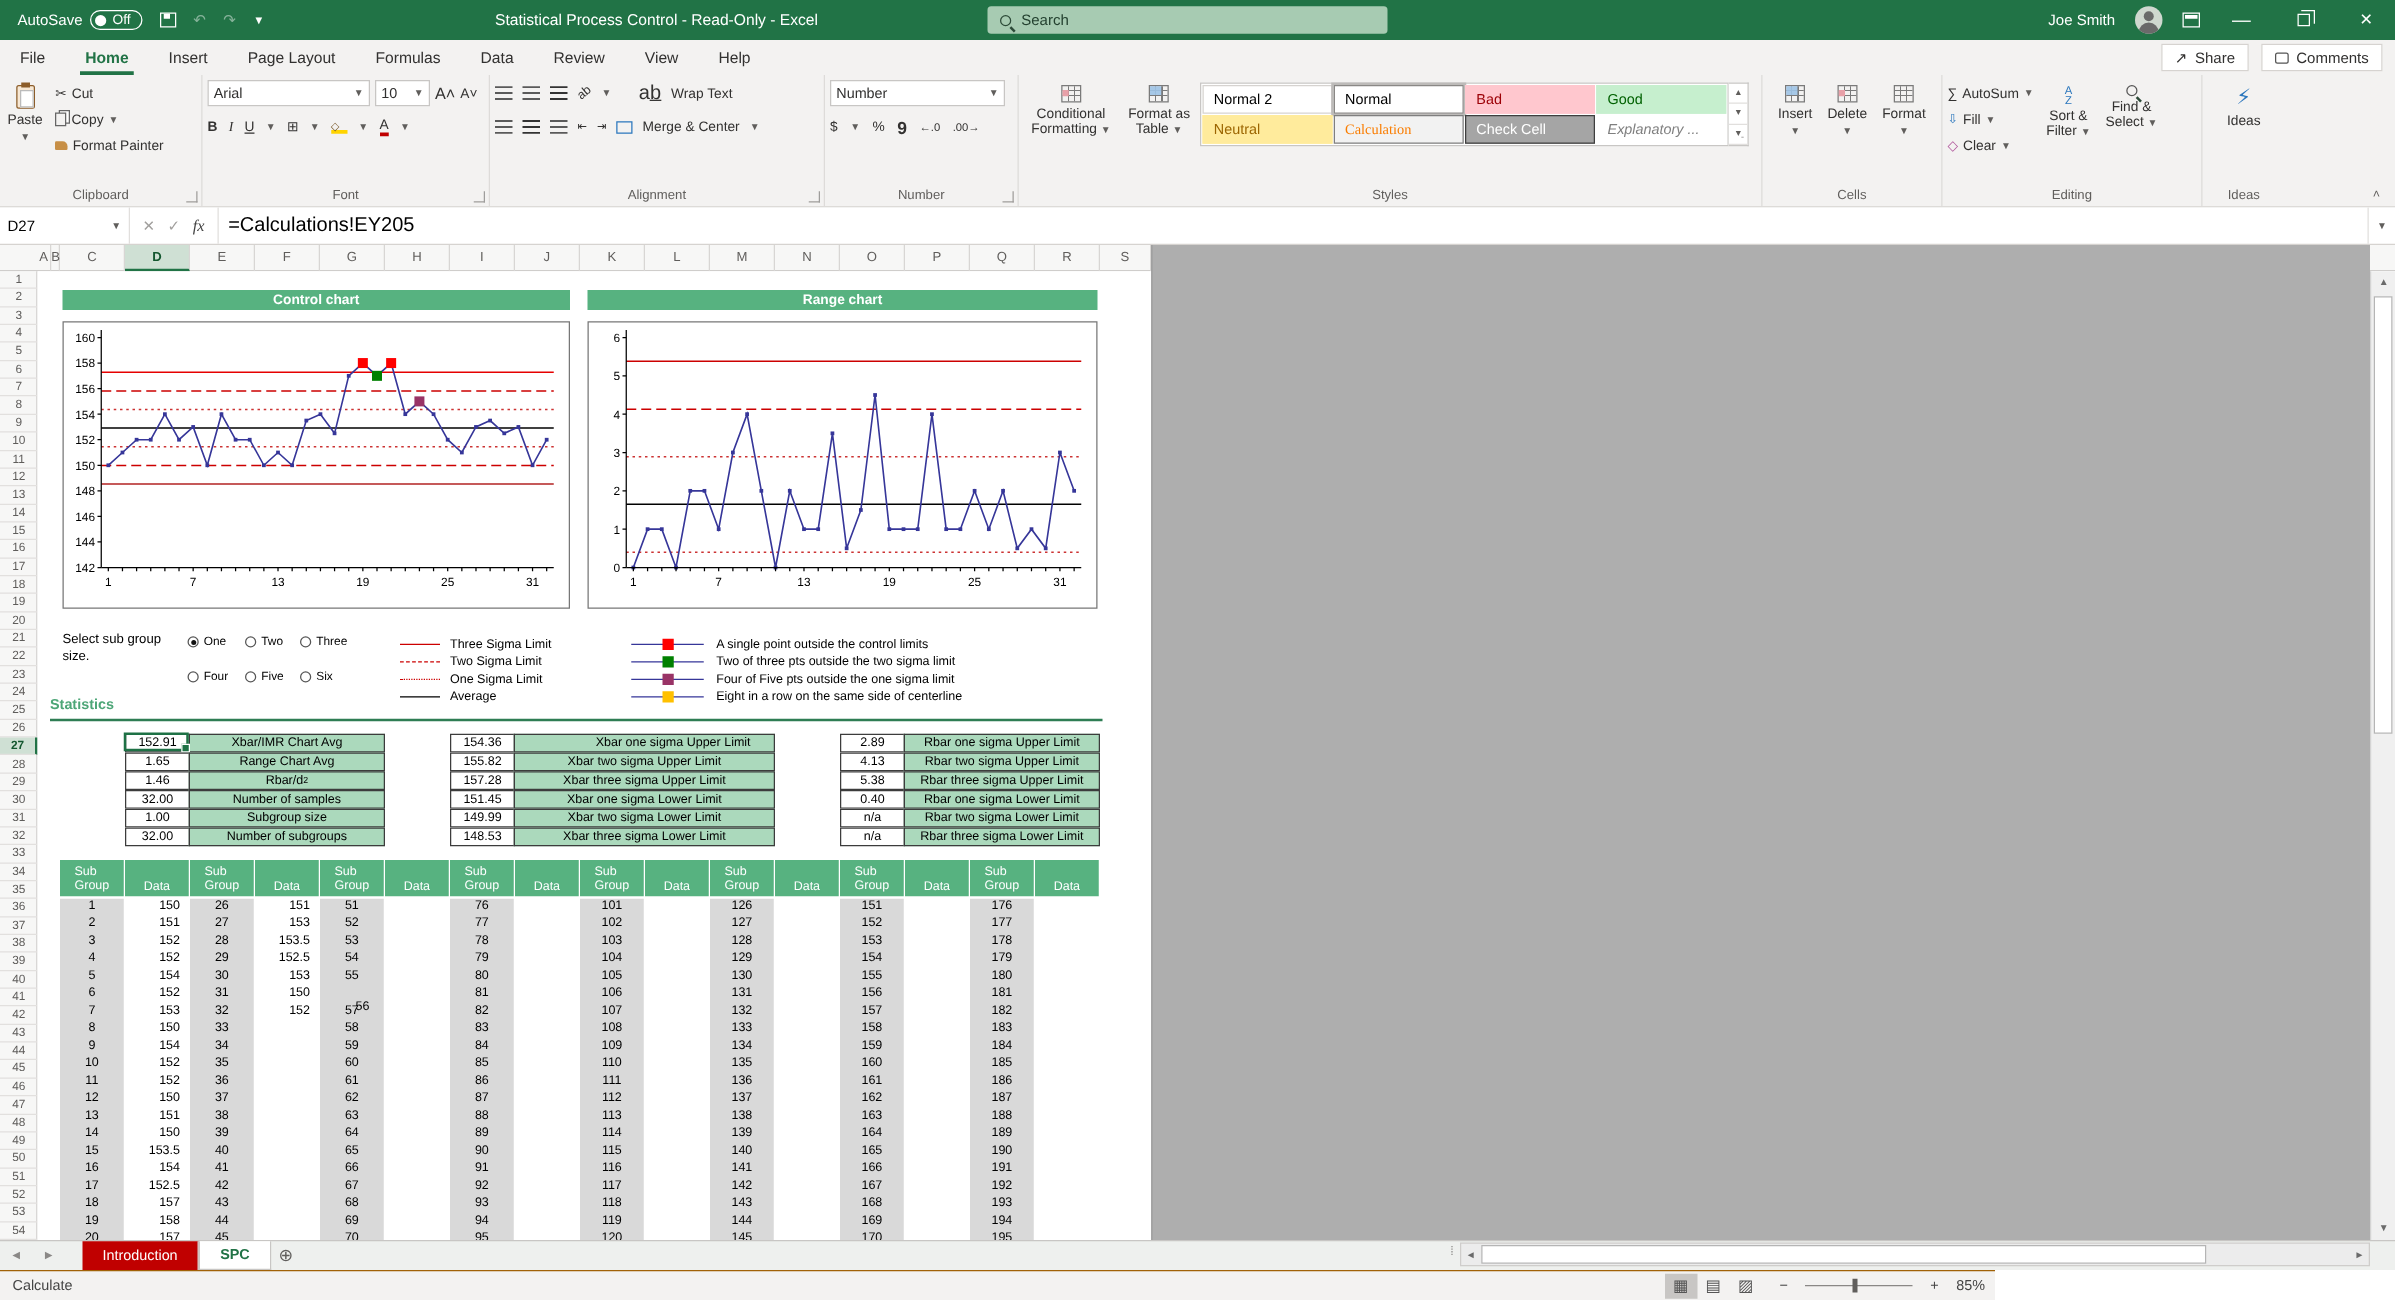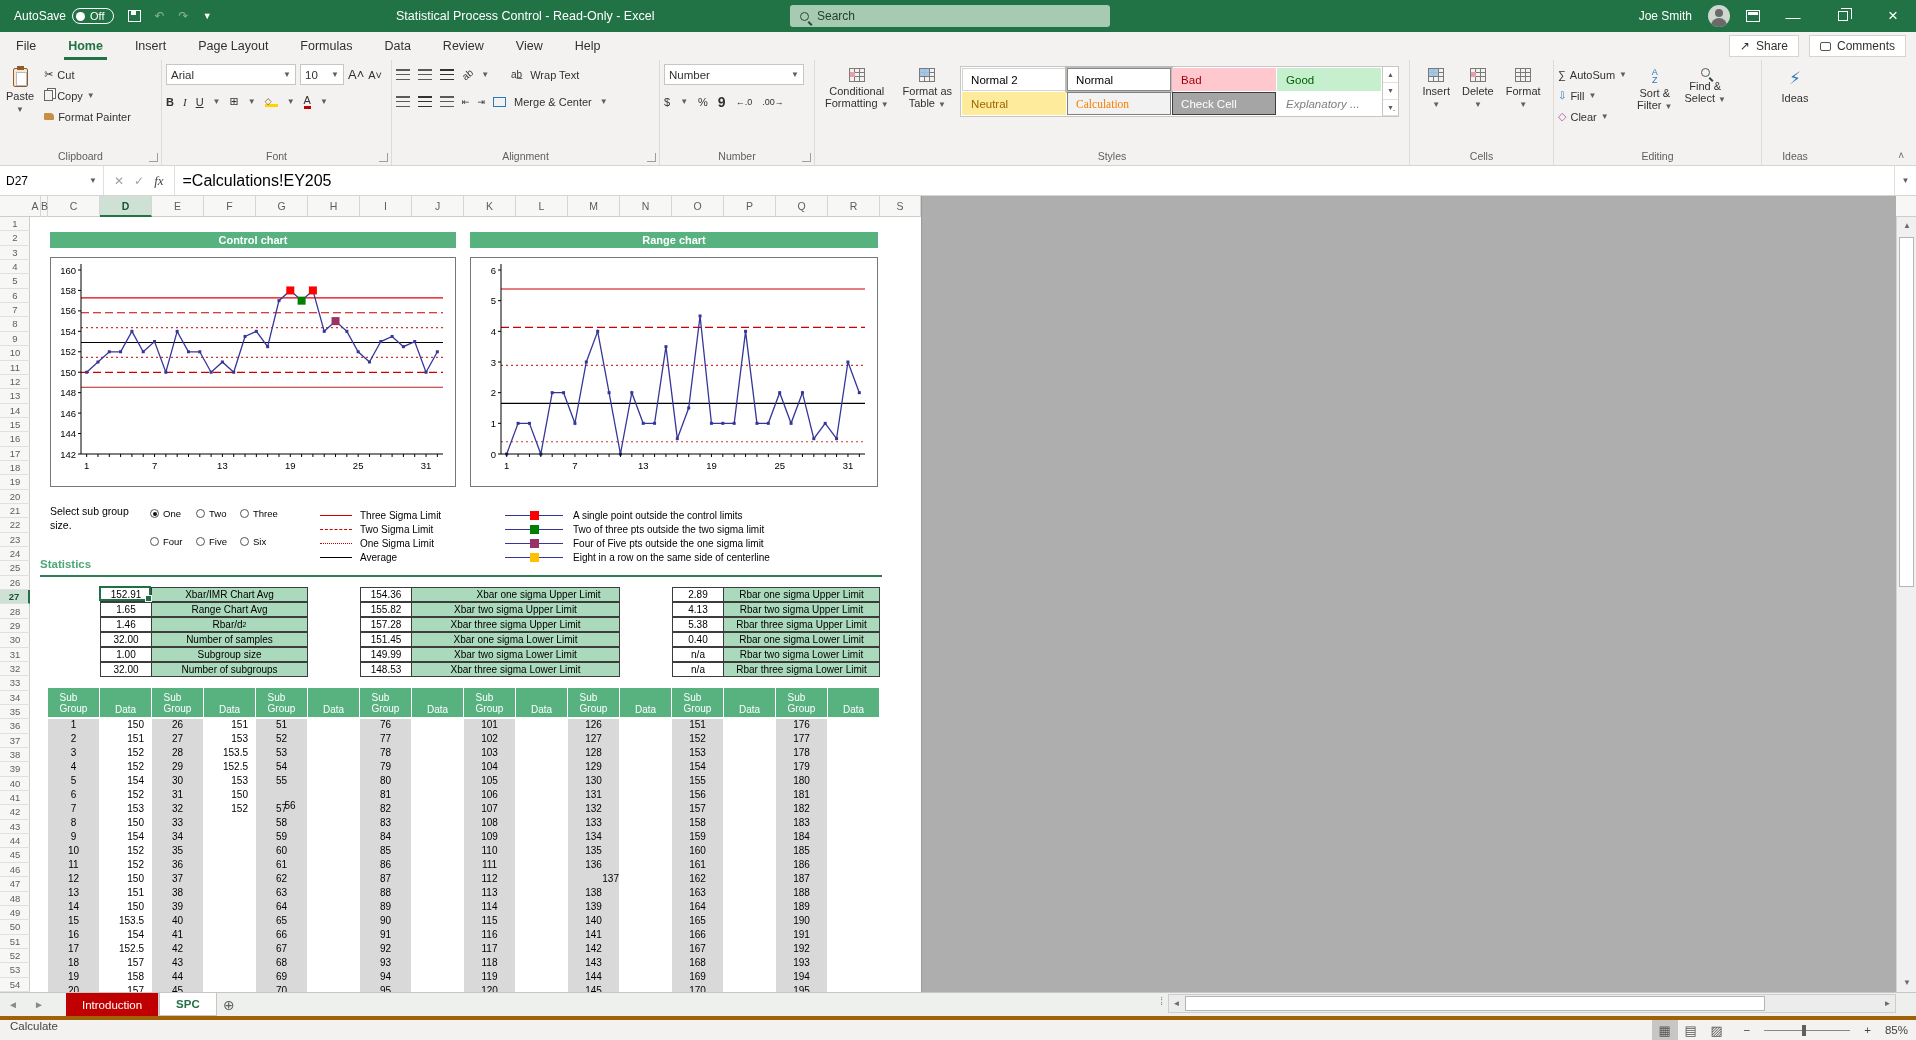--- a/index.html
+++ b/index.html
@@ -108,21 +108,21 @@
   .sheettab { padding:0 16px; display:flex; align-items:center; border-right:1px solid #d0cece; }
   .sheettab.red { background:#c00000; color:#fff; }
   .sheettab.active { background:#fff; color:#217346; font-weight:bold; border:1px solid #c8c6c4; border-top:none; }
   .addtab { width:24px; display:flex; align-items:center; justify-content:center; color:#605e5c; font-size:14px; }
   .hscroll { position:absolute; right:20px; top:994px; width:728px; height:19px; background:#ececec; border:1px solid #cfcdcb; display:flex; align-items:center; }
   .hscroll .harrow { width:15px; text-align:center; color:#6a6a6a; font-size:8px; }
   .hscroll .hthumb { position:absolute; left:16px; width:580px; top:1px; bottom:1px; background:#fff; border:1px solid #b5b5b5; }
   .dots3 { position:absolute; right:752px; top:996px; color:#8a8886; font-size:10px; letter-spacing:1px; }
 
   
-  .statusbar { position:absolute; left:0; top:1016px; width:1916px; height:24px; background:#f3f2f1; border-top:4px solid #a16207; display:flex; font-size:11.5px; color:#444; }
+  .statusbar { position:absolute; left:0; top:1016px; width:1596px; height:24px; background:#f3f2f1; border-top:1px solid #a16207; display:flex; align-items:center; font-size:11.5px; color:#444; }
   .sb-left { padding-left:10px; }
   .sb-right { position:absolute; right:8px; display:flex; align-items:center; gap:14px; }
   .viewico { width:26px; height:20px; display:flex; align-items:center; justify-content:center; font-size:13px; color:#555; }
   .viewico.sel { background:#c8c6c4; }
   .zoomline { width:86px; height:1px; background:#8a8886; position:relative; }
   .zoomline .zthumb { position:absolute; left:38px; top:-5px; width:4px; height:11px; background:#605e5c; }
 </style>
 </head>
 <body>
 
@@ -242,21 +242,21 @@
     </div>
 
     <div class="grp" style="width:268px">
       <div class="smallrow" style="gap:8px">
         <span class="bars"></span>
         <span class="bars"></span>
         <span class="bars" style="background:repeating-linear-gradient(to bottom,#333 0 1.5px,transparent 1.5px 4.8px)"></span>
         <span style="transform:rotate(-40deg);display:inline-block;font-size:10px">ab</span>
           <span class="caret">▼</span>
         <span style="width:6px"></span>
-        <span style="font-size:10px">ab̲</span>
+        <span style="font-size:16px">ab̲</span>
         <span>Wrap Text</span>
       </div>
       <div class="smallrow" style="margin-top:6px;gap:8px">
         <span class="bars"></span>
         <span class="bars" style="background:repeating-linear-gradient(to bottom,#333 0 1.5px,transparent 1.5px 4.8px)"></span>
         <span class="bars"></span>
         <span style="font-size:9px">⇤</span>
         <span style="font-size:9px">⇥</span>
         <span style="display:inline-block;width:13px;height:10px;border:1px solid #2b77bd"></span>
         <span>Merge &amp; Center</span>
@@ -951,21 +951,21 @@
         <div class="dtcell" style="left: 538px; top: 516px; width: 51px; height: 14px; text-align: center;">127</div>
         <div class="dtcell" style="left: 538px; top: 530px; width: 51px; height: 14px; text-align: center;">128</div>
         <div class="dtcell" style="left: 538px; top: 544px; width: 51px; height: 14px; text-align: center;">129</div>
         <div class="dtcell" style="left: 538px; top: 558px; width: 51px; height: 14px; text-align: center;">130</div>
         <div class="dtcell" style="left: 538px; top: 572px; width: 51px; height: 14px; text-align: center;">131</div>
         <div class="dtcell" style="left: 538px; top: 586px; width: 51px; height: 14px; text-align: center;">132</div>
         <div class="dtcell" style="left: 538px; top: 600px; width: 51px; height: 14px; text-align: center;">133</div>
         <div class="dtcell" style="left: 538px; top: 614px; width: 51px; height: 14px; text-align: center;">134</div>
         <div class="dtcell" style="left: 538px; top: 628px; width: 51px; height: 14px; text-align: center;">135</div>
         <div class="dtcell" style="left: 538px; top: 642px; width: 51px; height: 14px; text-align: center;">136</div>
-        <div class="dtcell" style="left: 538px; top: 656px; width: 51px; height: 14px; text-align: right;">137</div>
+        <div class="dtcell" style="left: 538px; top: 656px; width: 51px; height: 14px; text-align: center;">137</div>
         <div class="dtcell" style="left: 538px; top: 670px; width: 51px; height: 14px; text-align: center;">138</div>
         <div class="dtcell" style="left: 538px; top: 684px; width: 51px; height: 14px; text-align: center;">139</div>
         <div class="dtcell" style="left: 538px; top: 698px; width: 51px; height: 14px; text-align: center;">140</div>
         <div class="dtcell" style="left: 538px; top: 712px; width: 51px; height: 14px; text-align: center;">141</div>
         <div class="dtcell" style="left: 538px; top: 726px; width: 51px; height: 14px; text-align: center;">142</div>
         <div class="dtcell" style="left: 538px; top: 740px; width: 51px; height: 14px; text-align: center;">143</div>
         <div class="dtcell" style="left: 538px; top: 754px; width: 51px; height: 14px; text-align: center;">144</div>
         <div class="dtcell" style="left: 538px; top: 768px; width: 51px; height: 14px; text-align: center;">145</div>
         <div class="dth" style="left: 642px; top: 471px; width: 51px; height: 29px;">Sub<br>Group</div>
         <div class="dth bot" style="left: 694px; top: 471px; width: 51px; height: 29px;">Data</div>

